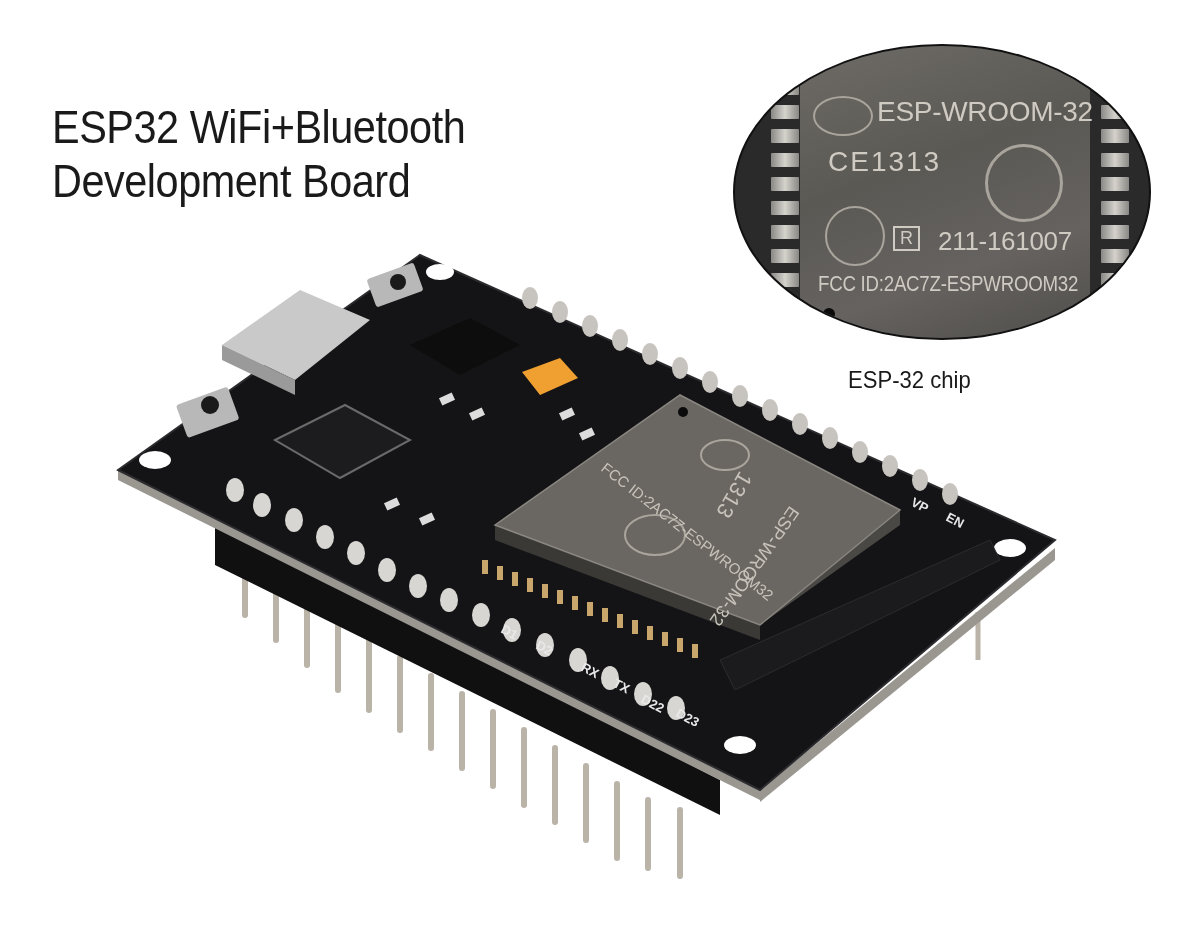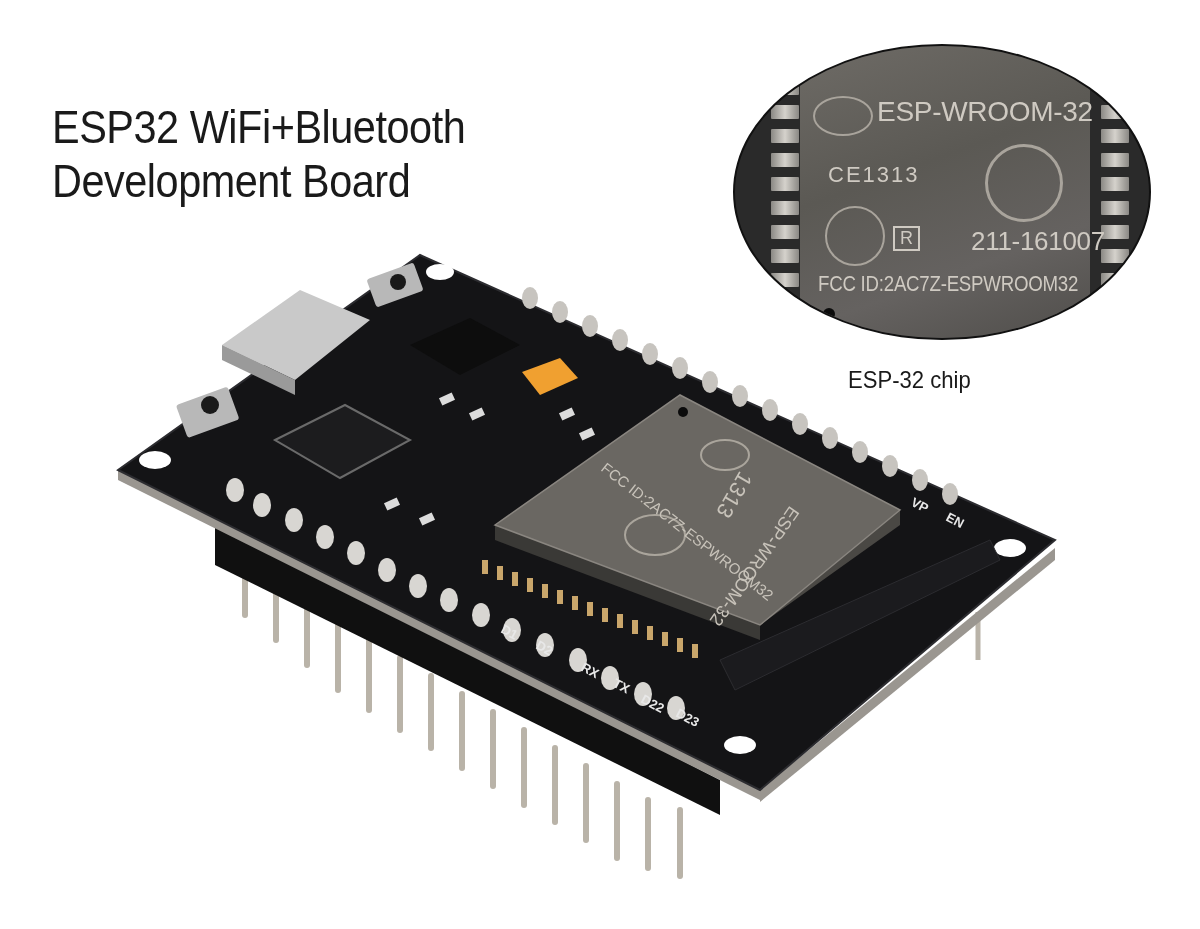--- a/index.html
+++ b/index.html
@@ -6,23 +6,23 @@
     body { width: 1200px; height: 929px; position: relative; overflow: hidden; font-family: "Liberation Sans", sans-serif; }
     .title { position: absolute; left: 52px; top: 100px; font-size: 46px; line-height: 54px; color: #1a1a1a; font-weight: 400; letter-spacing: -0.5px; transform: scaleX(0.9); transform-origin: left top; }
     .chip-caption { position: absolute; left: 848px; top: 366px; font-size: 24px; color: #1a1a1a; transform: scaleX(0.92); transform-origin: left top; }
     .zoom-oval { position: absolute; left: 733px; top: 44px; width: 414px; height: 292px; border-radius: 50%; overflow: hidden; background: #2a2a2a; border: 2px solid #111; }
     .oval-shield { position: absolute; left: 65px; top: 0; width: 290px; height: 300px; background: linear-gradient(160deg, #6e6b66 0%, #5b5954 40%, #656260 70%, #4e4c49 100%); }
     .pads-left, .pads-right { position: absolute; top: 30px; width: 28px; height: 240px; display: flex; flex-direction: column; justify-content: space-around; }
     .pads-left { left: 36px; } .pads-right { left: 366px; }
     .pad { height: 14px; background: linear-gradient(90deg, #8a8884, #d5d2cc, #8a8884); border-radius: 1px; }
     .oval-text { position: absolute; color: #cfcac2; font-family: "Liberation Sans", sans-serif; letter-spacing: -0.3px; }
     .ot-model { left: 142px; top: 50px; font-size: 28px; }
-    .ot-ce { left: 93px; top: 116px; font-size: 22px; letter-spacing: 2px; }
+    .ot-ce { left: 93px; top: 100px; font-size: 28px; letter-spacing: 2px; }
     .ot-r { left: 158px; top: 180px; font-size: 18px; border: 2px solid #cfcac2; padding: 0 5px; }
-    .ot-num { left: 203px; top: 180px; font-size: 26px; margin-left: 33px; }
+    .ot-num { left: 203px; top: 180px; font-size: 26px; }
     .ot-fcc { left: 83px; top: 225px; font-size: 22px; transform: scaleX(0.85); transform-origin: left top; }
     .logo-circle { position: absolute; border: 2px solid #a9a49c; border-radius: 50%; }
     .oval-dot { position: absolute; left: 88px; top: 262px; width: 12px; height: 12px; border-radius: 50%; background: #0b0b0b; }
 
     .board-wrap { position: absolute; left: 0; top: 0; width: 1200px; height: 929px; }
   </style>
 </head>
 <body>
 
 <div class="title">

